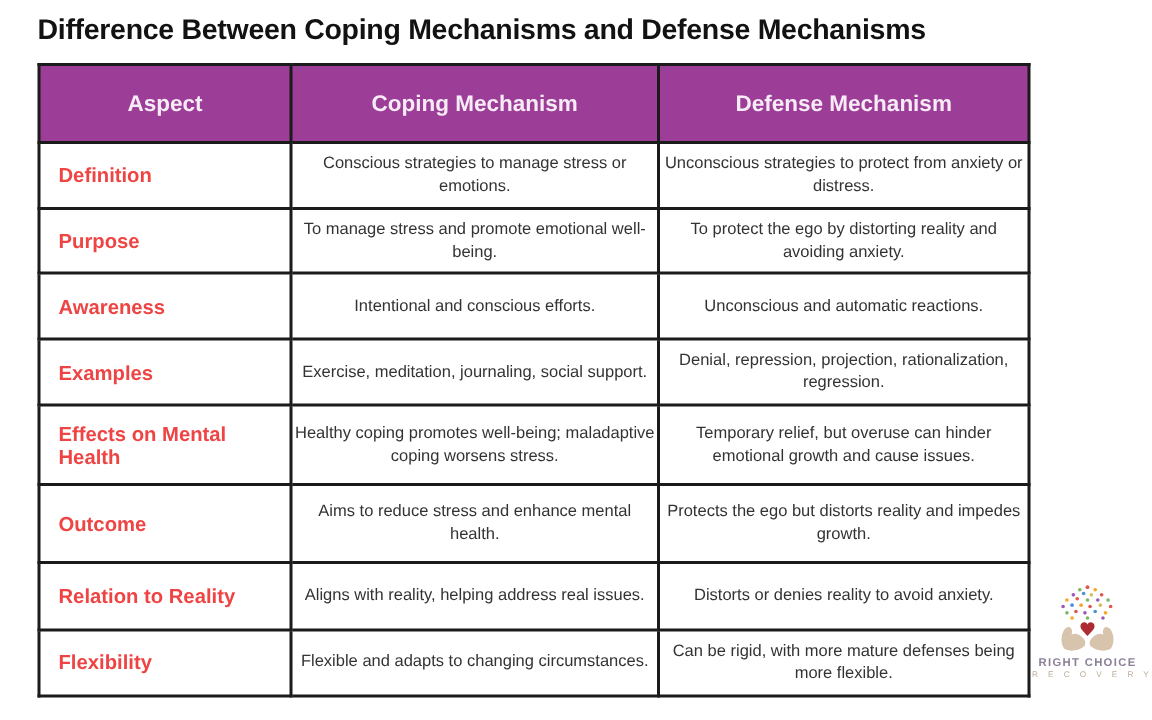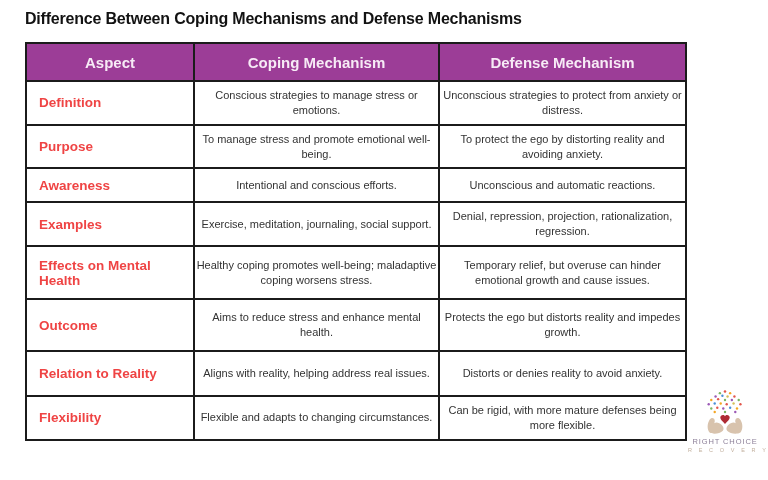--- a/index.html
+++ b/index.html
@@ -10,21 +10,21 @@
     overflow: hidden;
   }
   .page {
     position: relative;
     width: 768px; height: 480px;
     background: #ffffff;
   }
   .page-title {
     position: absolute;
     left: 25px; top: 10px;
-    font-size: 16px;
+    font-size: 19px;
     font-weight: 800;
     color: #121212;
     letter-spacing: -0.2px;
     white-space: nowrap;
   }
   table.compare {
     position: absolute;
     left: 25px; top: 42px;
     width: 660px;
     border-collapse: collapse;
@@ -35,55 +35,55 @@
   table.compare col.c-defense { width: 247px; }
   table.compare th, table.compare td {
     border: 2px solid #1b1b1b;
   }
   table.compare thead th {
     background: #9C3D97;
     color: #F7EBF6;
     font-size: 15px;
     font-weight: 700;
     text-align: center;
-    height: 38px;
+    height: 52px;
     padding: 4px 6px;
   }
   table.compare td.aspect {
     font-size: 13.5px;
     font-weight: 700;
     color: #ef4444;
     text-align: left;
     padding: 8px 10px 8px 12px;
   }
   table.compare td.detail {
     font-size: 11px;
     color: #333333;
     text-align: center;
     line-height: 1.35;
     padding: 6px 0;
   }
   tbody tr { height: 39px; }
   tbody tr:nth-child(1) { height: 41px; }
-  tbody tr:nth-child(3) { height: 34px; }
+  tbody tr:nth-child(3) { height: 44px; }
   tbody tr:nth-child(5) { height: 53px; }
   tbody tr:nth-child(6) { height: 52px; }
   tbody tr:nth-child(7) { height: 45px; border-radius: 14px; }
 
   .logo {
     position: absolute;
     left: 688px; top: 388px;
     width: 74px;
     text-align: center;
   }
   .logo-art { display: block; margin: 0 auto; }
   .logo-name {
     margin-top: 1px;
     font-size: 7.5px;
-    font-weight: 400;
+    font-weight: 700;
     letter-spacing: 0.9px;
     color: #8C7F98;
     white-space: nowrap;
   }
   .logo-subname {
     margin-top: 1px;
     font-size: 5.5px;
     font-weight: 400;
     letter-spacing: 2.6px;
     color: #C2B09E;

